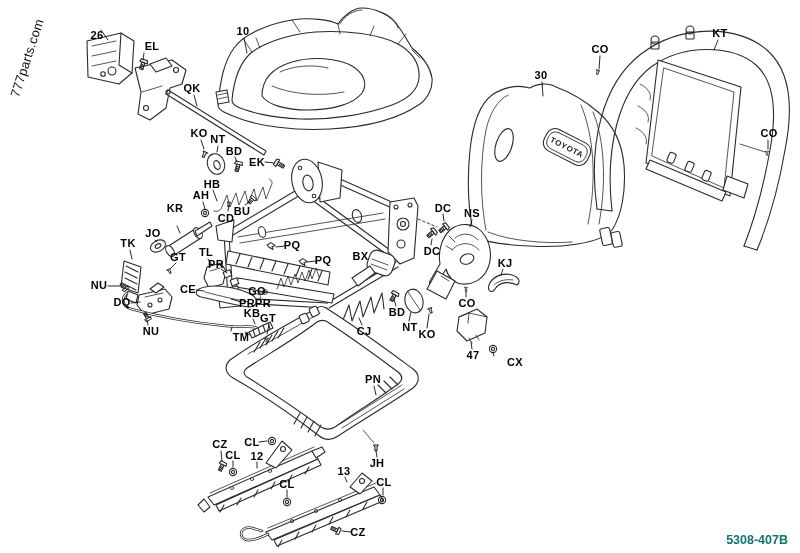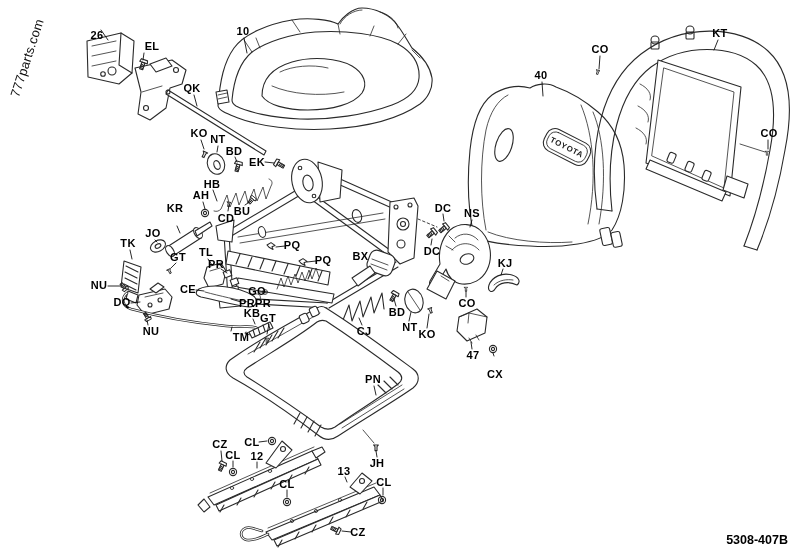--- a/index.html
+++ b/index.html
@@ -15,21 +15,21 @@
   .art .core{stroke:#ffffff;stroke-width:1.1;}
   .art .dash{stroke-dasharray:2.5 2.5;stroke-width:0.9;}
   .art text{stroke:none;fill:#222;}
   .brandtext{font-family:"Liberation Sans",sans-serif;font-weight:bold;font-size:8px;
              letter-spacing:0.6px;text-anchor:middle;}
   #leaders line{stroke:#111;stroke-width:0.9;}
   .lbl{position:absolute;transform:translate(-50%,-50%);font-weight:bold;font-size:11px;
        color:#000;white-space:nowrap;letter-spacing:.3px;line-height:1;}
   .wm{position:absolute;left:27px;top:58px;transform:translate(-50%,-50%) rotate(-72deg);
       font-size:13px;color:#111;letter-spacing:.2px;white-space:nowrap;}
-  .code{position:absolute;right:12px;bottom:6px;font-weight:bold;font-size:12.5px;color:#000000;}
+  .code{position:absolute;right:12px;bottom:6px;font-weight:bold;font-size:12.5px;color:#0f766e;}
 </style>
 </head>
 <body>
 
 <div class="stage">
 
 <svg class="art" width="800" height="553" viewBox="0 0 800 553">
   <defs>
     <g id="f-bolt">
       <path d="M-3.2,-4.5 L3.2,-4.5 L4,-1.5 L-4,-1.5 Z"></path>
@@ -445,24 +445,24 @@
       <div class="lbl" style="left: 443px; top: 208px;">DC</div>
       <div class="lbl" style="left: 432px; top: 251px;">DC</div>
       <div class="lbl" style="left: 472px; top: 213px;">NS</div>
       <div class="lbl" style="left: 505px; top: 263px;">KJ</div>
       <div class="lbl" style="left: 467px; top: 303px;">CO</div>
       <div class="lbl" style="left: 397px; top: 312px;">BD</div>
       <div class="lbl" style="left: 410px; top: 327px;">NT</div>
       <div class="lbl" style="left: 427px; top: 334px;">KO</div>
       <div class="lbl" style="left: 364px; top: 331px;">CJ</div>
       <div class="lbl" style="left: 473px; top: 355px;">47</div>
-      <div class="lbl" style="left: 495px; top: 362px; margin-top: 12px;">CX</div>
+      <div class="lbl" style="left: 515px; top: 362px;">CX</div>
       <div class="lbl" style="left: 600px; top: 49px;">CO</div>
       <div class="lbl" style="left: 720px; top: 33px;">KT</div>
-      <div class="lbl" style="left: 541px; top: 75px;">40</div>
+      <div class="lbl" style="left: 541px; top: 75px;">30</div>
       <div class="lbl" style="left: 769px; top: 133px;">CO</div>
       <div class="lbl" style="left: 373px; top: 379px;">PN</div>
       <div class="lbl" style="left: 220px; top: 444px;">CZ</div>
       <div class="lbl" style="left: 252px; top: 442px;">CL</div>
       <div class="lbl" style="left: 233px; top: 455px;">CL</div>
       <div class="lbl" style="left: 257px; top: 456px;">12</div>
       <div class="lbl" style="left: 377px; top: 463px;">JH</div>
       <div class="lbl" style="left: 344px; top: 471px;">13</div>
       <div class="lbl" style="left: 287px; top: 484px;">CL</div>
       <div class="lbl" style="left: 384px; top: 482px;">CL</div>

